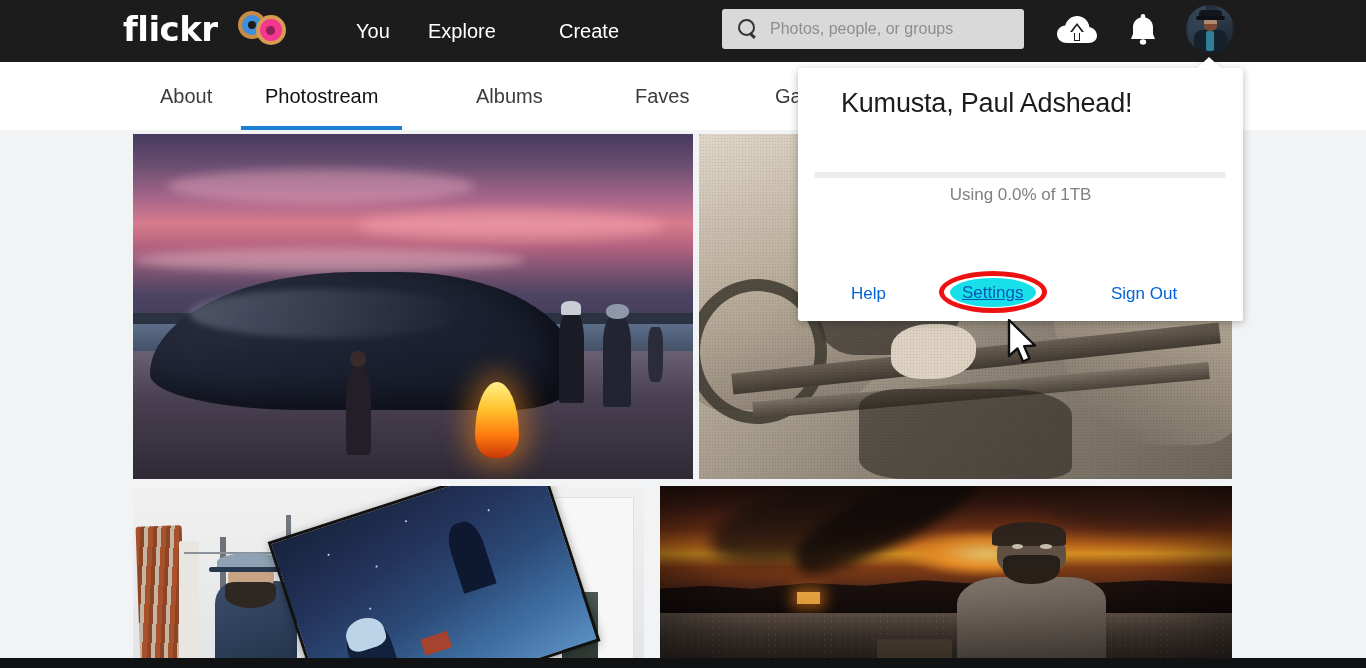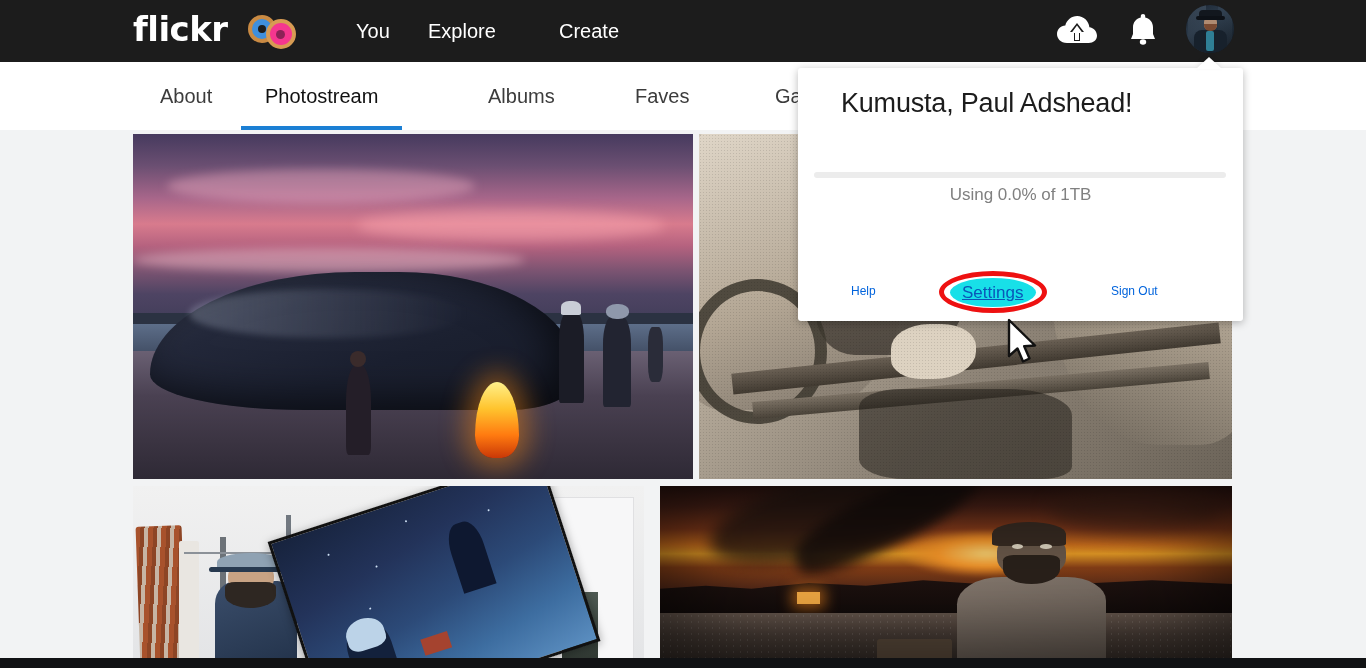--- a/index.html
+++ b/index.html
@@ -11,21 +11,21 @@
     background: #f2f3f4;
   }
   #app { position: relative; width: 1366px; height: 668px; background: #f2f3f4; }
 
   
   .topbar {
     position: absolute; top: 0; left: 0; width: 1366px; height: 62px;
     background: #1c1c1c;
     display: flex; align-items: center;
   }
-  .logo-wrap { position: absolute; left: 133px; top: 9px; display: flex; align-items: flex-end; }
+  .logo-wrap { position: absolute; left: 123px; top: 9px; display: flex; align-items: flex-start; }
   .logo-text {
     color: #ffffff; font-size: 34px; font-weight: bold; letter-spacing: -0.5px;
     line-height: 40px; font-family: "DejaVu Sans", sans-serif;
   }
   .donuts { position: relative; width: 52px; height: 36px; margin-left: 20px; }
   .donut { position: absolute; border-radius: 50%; }
   .donut-blue { width: 28px; height: 28px; left: 0; top: 2px; background: #3f8fdc; border: 4px solid #c98a43; box-shadow: inset 0 0 0 0 #000; }
   .donut-blue::after { content:""; position:absolute; width:8px; height:8px; border-radius:50%; background:#1c1c1c; left:6px; top:6px; }
   .donut-pink { width: 30px; height: 30px; left: 18px; top: 6px; background: #f5368f; border: 4px solid #d79b53; }
   .donut-pink::after { content:""; position:absolute; width:9px; height:9px; border-radius:50%; background:#8c2257; left:6.5px; top:6.5px; }
@@ -85,21 +85,21 @@
   .tab {
     position: absolute; top: 0; height: 68px; display: flex; align-items: center;
     font-size: 20px; color: #3c3c3c; text-decoration: none; cursor: pointer;
   }
   .tab.active { color: #111; font-weight: 400; }
   .tab .underline {
     position: absolute; left: 0; right: 0; bottom: 0; height: 4px; background: #1b7fd4;
   }
   .t-about { left: 0px; }
   .t-photostream { left: 105px; padding: 0 24px; margin-left: -24px; }
-  .t-albums { left: 328px; }
+  .t-albums { left: 316px; }
   .t-faves { left: 475px; }
   .t-galleries { left: 615px; }
 
   
   .grid { position: absolute; top: 130px; left: 0; width: 1366px; height: 538px; }
   .photo { position: absolute; overflow: hidden; background: #ddd; }
 
   
   .p1 { left: 133px; top: 4px; width: 560px; height: 345px; }
   .p1 .sky { position:absolute; left:0; top:0; width:100%; height:58%;
@@ -216,21 +216,21 @@
   .dd-sub { position: absolute; left: 16px; top: 62px; font-size: 16px; color: #2b2b2b; }
   .dd-bar { position: absolute; left: 16px; top: 104px; width: 412px; height: 6px; background: #ececec; border-radius: 3px; }
   .dd-bar-fill { position:absolute; left:0; top:0; width: 0%; height:100%; background:#1b7fd4; border-radius:3px; }
   .dd-usage { position: absolute; left: 0; top: 117px; width: 445px; text-align: center; font-size: 17px; color: #808080; }
   .dd-getpro {
     position: absolute; left: 16px; top: 160px; width: 128px; height: 40px;
     background: #1b8ad4; color: #ffffff; border: none; border-radius: 3px;
     font-size: 19px; font-weight: bold; cursor: pointer; font-family: "Liberation Sans", sans-serif;
   }
   .dd-links { position: absolute; left: 0; top: 216px; width: 445px; height: 30px; }
-  .dd-link { position: absolute; font-size: 12px; color: #0063dc; text-decoration: none; cursor: pointer; }
+  .dd-link { position: absolute; font-size: 17px; color: #0063dc; text-decoration: none; cursor: pointer; }
   .l-help { left: 53px; }
   .l-signout { left: 313px; }
 
   .settings-wrap { position: absolute; left: 164px; top: -1px; }
   .settings-hl {
     position: absolute; left: -12px; top: -5px; width: 86px; height: 29px;
     background: #18e0e8; border-radius: 50%; z-index: 0;
   }
   .settings-ring {
     position: absolute; left: -23px; top: -12px; width: 108px; height: 42px;
@@ -256,20 +256,24 @@
         <div class="donut donut-pink"></div>
       </div>
     </div>
 
     <div class="topnav">
       <a class="tn-you" href="#">You</a>
       <a class="tn-explore" href="#">Explore</a>
       <a class="tn-create" href="#">Create</a>
     </div>
 
+    <div class="searchbox">
+      <div class="search-icon"></div>
+      <input class="search-input" type="text" placeholder="Photos, people, or groups" style="">
+    </div>
 
     <div class="upload-icon">
       <svg viewBox="0 0 40 30" width="40" height="30">
         <path d="M10 27 C3.5 27 0 22.5 0 18 C0 13.5 3.8 9.8 8.3 9.6 C9.6 4.1 14.4 0 20.2 0 C26.6 0 31.9 5 32.4 11.3 C36.7 11.9 40 15.5 40 19.8 C40 24.3 36.2 27 31.8 27 Z" fill="#ffffff"></path>
         <path d="M20 7 L27 16 L23 16 L23 25 L17 25 L17 16 L13 16 Z" fill="#1c1c1c"></path>
         <path d="M20 9.5 L25.5 17 L22 17 L22 24 L18 24 L18 17 L14.5 17 Z" fill="#ffffff"></path>
       </svg>
     </div>
 
     <div class="bell-icon">

